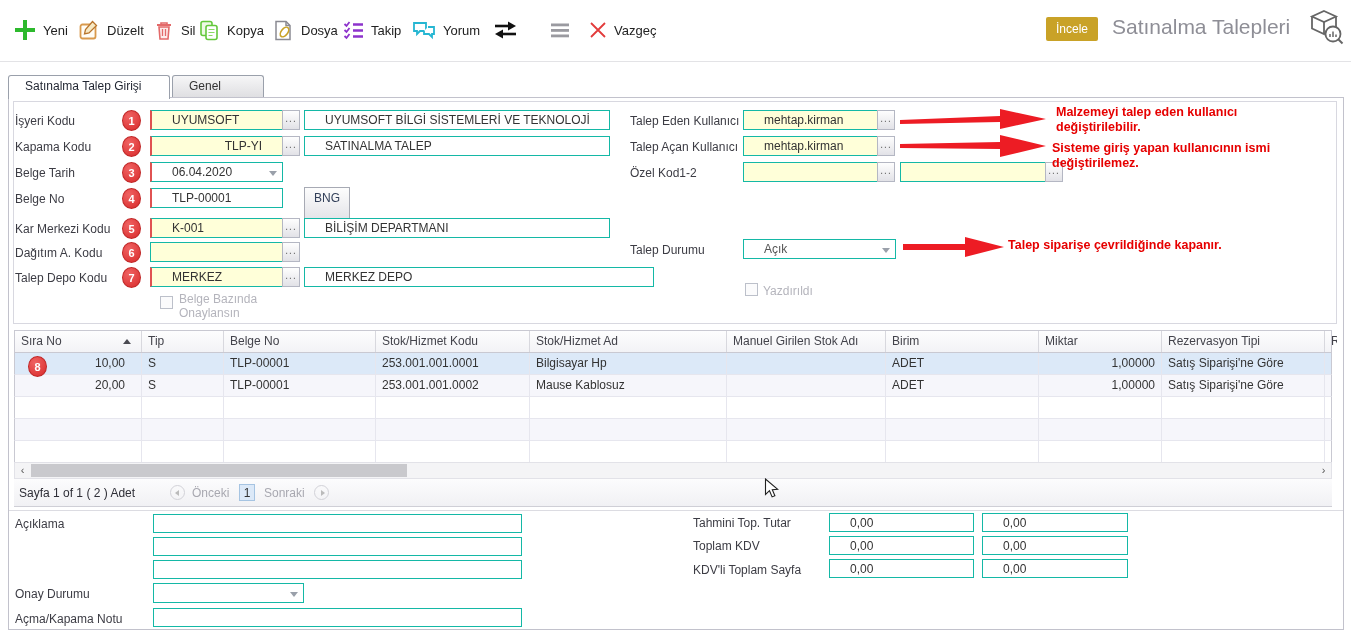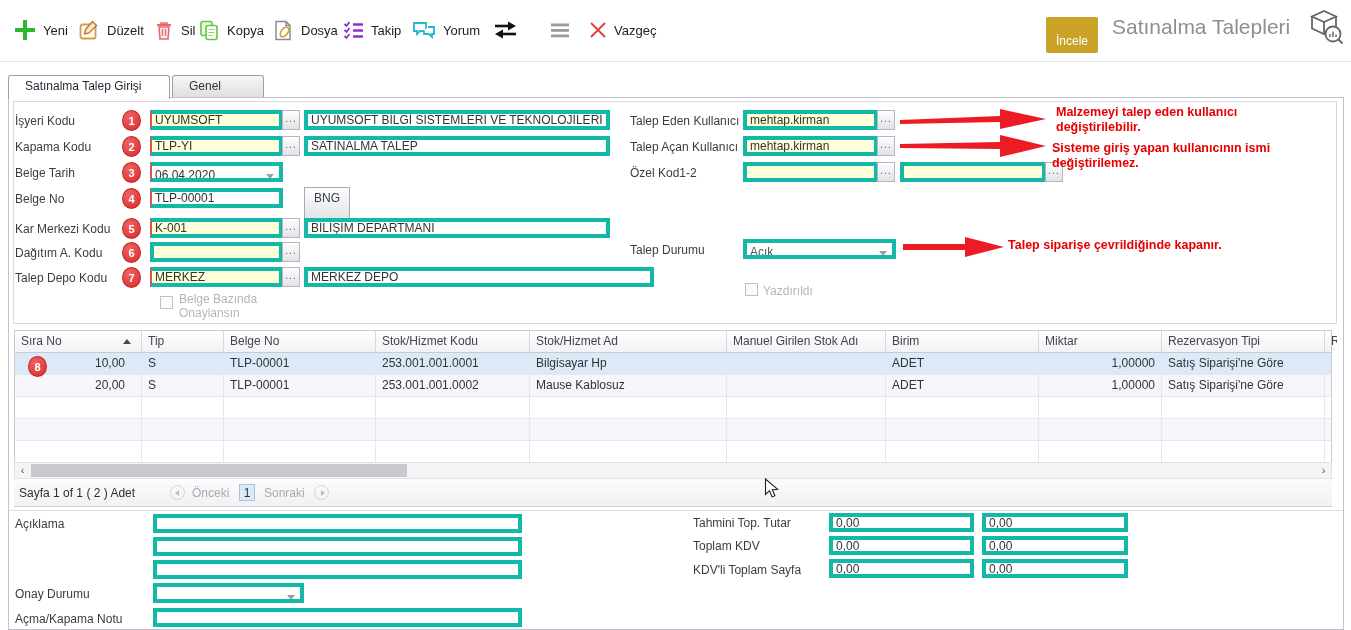--- a/index.html
+++ b/index.html
@@ -3,33 +3,33 @@
 <meta charset="utf-8">
 <style>
   * { margin:0; padding:0; box-sizing:border-box; }
   html,body { width:1351px; height:630px; }
   body { position:relative; font-family:"Liberation Sans",sans-serif; background:#fff; overflow:hidden; color:#333; }
   .abs { position:absolute; }
 
   
   .toolbar { position:absolute; left:0; top:0; width:1351px; height:62px; background:#fff; border-bottom:1px solid #e3e3e6; }
   .tbtn { position:absolute; top:14px; height:32px; display:flex; align-items:center; gap:6px; font-size:13px; color:#222; cursor:default; }
-  .incele { position:absolute; left:1046px; top:17px; height:36px; padding:12px 10px; background:#c9a227; color:#fff; font-size:12px; line-height:24px; border-radius:2px; }
+  .incele { position:absolute; left:1046px; top:17px; height:24px; padding:0 10px; background:#c9a227; color:#fff; font-size:12px; line-height:24px; border-radius:2px; }
   .ptitle { position:absolute; left:1112px; top:15px; font-size:21px; color:#8e8e96; }
 
   
   .tab { position:absolute; top:75px; height:23px; line-height:21px; font-size:12px; padding:0 16px; border:1px solid #9aa0ab; border-bottom:none; border-radius:3px 3px 0 0; }
   .tab.active { background:#fff; z-index:3; height:24px; color:#1f2430; }
   .tab.inactive { background:linear-gradient(#f6f6f7,#dedee1); color:#333; }
   .panel { position:absolute; left:8px; top:97px; width:1336px; height:533px; border:1px solid #c2c2cc; background:#fff; }
   .fieldset { position:absolute; left:13px; top:101px; width:1324px; height:223px; border:1px solid #d8d8e0; }
 
   
   .lbl { position:absolute; font-size:12px; color:#3c3c44; white-space:nowrap; }
-  .inp { position:absolute; height:20px; border:4px solid #14b8a6; background:#fff; font:12px "Liberation Sans",sans-serif; color:#333; padding:0 3px; white-space:nowrap; overflow:hidden; }
+  .inp { position:absolute; height:20px; border:1px solid #14b8a6; background:#fff; font:12px "Liberation Sans",sans-serif; color:#333; padding:0 20px; white-space:nowrap; overflow:hidden; }
   .yellow { background:#ffffd9; }
   .redleft { border-left:2px solid #e05252; }
   .dots { position:absolute; width:18px; height:20px; border:1px solid #b4b7c3; background:linear-gradient(#fefefe,#e2e2e7); color:#666; font-size:10px; text-align:center; line-height:16px; }
   .dots::after { content:"..."; letter-spacing:1px; }
   .caret { position:absolute; right:5px; top:8px; width:0; height:0; border-left:4px solid transparent; border-right:4px solid transparent; border-top:5px solid #9aa0aa; }
   .badge { position:absolute; width:19px; height:21px; border-radius:50%; background:radial-gradient(circle at 35% 30%, #ef6262, #d92b2b); border:1px solid #c02525; color:#fff; font-weight:bold; font-size:11px; display:flex; align-items:center; justify-content:center; z-index:4; }
   .btn { position:absolute; height:34px; border:1px solid #a7aab4; background:linear-gradient(#fdfdfd,#e3e3e8); font-size:12px; color:#33405a; text-align:center; }
   .cb { position:absolute; width:13px; height:13px; border:1px solid #bcc0ca; background:#fbfbfc; }
   .cb-lbl { position:absolute; font-size:12px; color:#b4b4bc; }
   .ann { position:absolute; font-size:12.5px; font-weight:bold; color:#e60000; line-height:15px; white-space:nowrap; }
@@ -155,21 +155,21 @@
 <div class="fieldset"></div>
 
 <div class="lbl" style="left:15px;top:114px">İşyeri Kodu</div>
 <div class="badge" style="left:122px;top:110px">1</div>
 <input class="inp yellow redleft" style="left: 150px; top: 110px; width: 133px;" value="UYUMSOFT">
 <div class="dots" style="left:282px;top:110px"></div>
 <input class="inp" style="left: 304px; top: 110px; width: 306px;" value="UYUMSOFT BİLGİ SİSTEMLERİ VE TEKNOLOJİLERİ T">
 
 <div class="lbl" style="left:15px;top:140px">Kapama Kodu</div>
 <div class="badge" style="left:122px;top:136px">2</div>
-<input class="inp yellow redleft" style="left: 150px; top: 136px; width: 133px;" value="TLP-YI">
+<input class="inp yellow redleft" style="left: 150px; top: 136px; width: 133px; text-align: right;" value="TLP-YI">
 <div class="dots" style="left:282px;top:136px"></div>
 <input class="inp" style="left: 304px; top: 136px; width: 306px;" value="SATINALMA TALEP">
 
 <div class="lbl" style="left:15px;top:166px">Belge Tarih</div>
 <div class="badge" style="left:122px;top:162px">3</div>
 <div class="inp redleft" style="left:150px;top:162px;width:133px;line-height:18px"><span>06.04.2020</span><span class="caret"></span></div>
 
 <div class="lbl" style="left:15px;top:192px">Belge No</div>
 <div class="badge" style="left:122px;top:188px">4</div>
 <input class="inp redleft" style="left: 150px; top: 188px; width: 133px;" value="TLP-00001">

